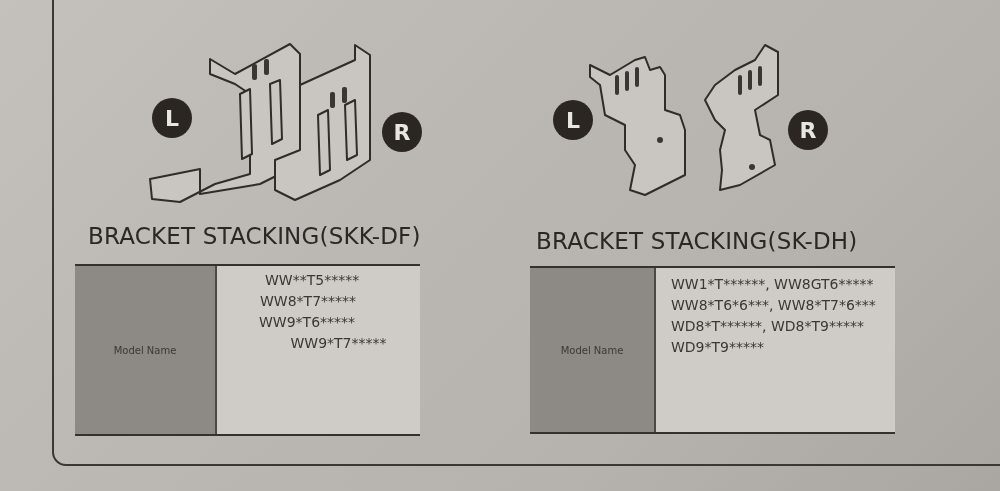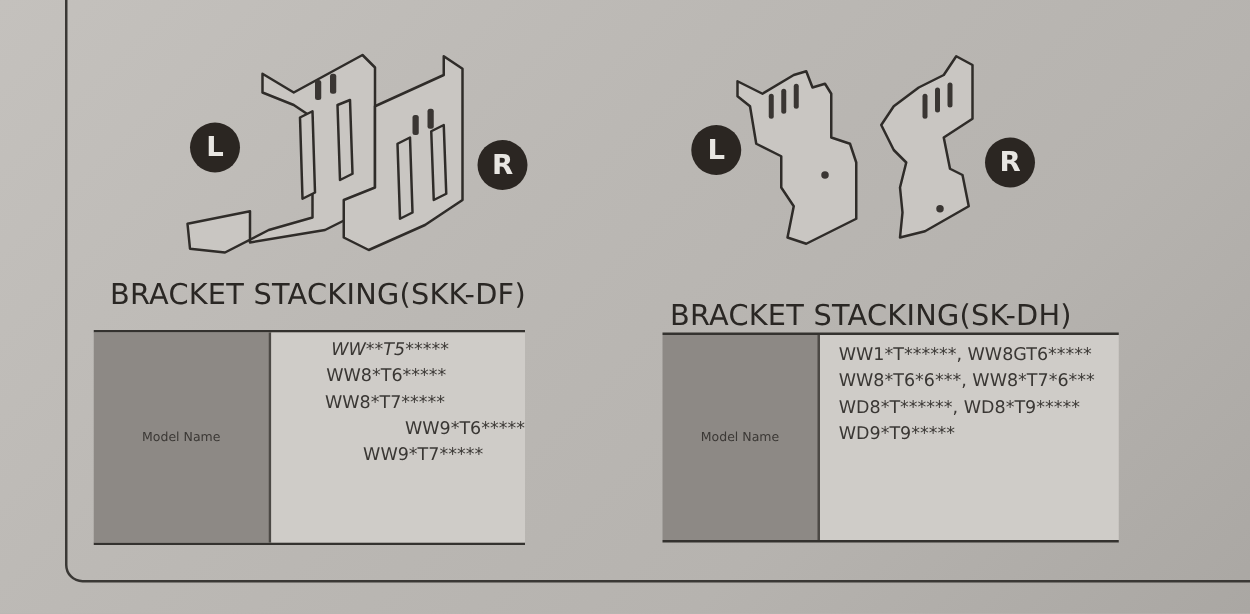--- a/index.html
+++ b/index.html
@@ -68,24 +68,23 @@
     <path class="ln" d="M48 75 L58 70 L60 130 L50 135 Z"></path>
     <path class="ln" d="M75 65 L85 60 L87 115 L77 120 Z"></path>
   </svg>
   <div class="badge" style="left:382px; top:112px;">R</div>
 
   <div class="section-title" style="left:88px; top:223px;">BRACKET STACKING(SKK-DF)</div>
 
   <div class="model-table" style="left:75px; top:264px; width:345px; height:172px;">
     <div class="model-label-cell" style="width:142px;">Model Name</div>
     <div class="model-values-cell" style="flex:1; padding:4px 0 0 40px;">
-      <div class="model-line" style="padding-left:8px;font-style:italic;">WW**T5*****</div>
-      <div class="model-line" style="padding-left:4px;">WW8*T6*****</div>
+      <div class="model-line" style="padding-left:8px;">WW**T5*****</div>
       <div class="model-line" style="padding-left:3px;">WW8*T7*****</div>
-      <div class="model-line" style="padding-left:2px;text-align:right;">WW9*T6*****</div>
+      <div class="model-line" style="padding-left:2px;">WW9*T6*****</div>
       <div class="model-line" style="padding-left:0px;text-align:center;">WW9*T7*****</div>
     </div>
   </div>
 
   <div class="badge" style="left:553px; top:100px;">L</div>
   <svg class="figure" style="left:585px; top:45px;" width="130" height="160" viewBox="0 0 130 160">
     <path class="ln" d="M5 20 L25 30 L50 15 L60 12 L65 25 L75 22 L80 30 L80 65 L95 70 L100 85 L100 130 L60 150 L45 145 L50 120 L40 105 L40 80 L20 70 L15 40 L5 32 Z"></path>
     <rect class="slot" x="30" y="30" width="4" height="20" rx="2"></rect>
     <rect class="slot" x="40" y="26" width="4" height="20" rx="2"></rect>
     <rect class="slot" x="50" y="22" width="4" height="20" rx="2"></rect>
@@ -93,21 +92,21 @@
   </svg>
   <svg class="figure" style="left:700px; top:40px;" width="100" height="170" viewBox="0 0 100 170">
     <path class="ln" d="M65 5 L78 12 L78 55 L55 70 L60 95 L70 100 L75 125 L40 145 L20 150 L22 130 L20 110 L25 90 L15 80 L5 60 L15 45 L35 30 L55 20 Z"></path>
     <rect class="slot" x="38" y="35" width="4" height="20" rx="2"></rect>
     <rect class="slot" x="48" y="30" width="4" height="20" rx="2"></rect>
     <rect class="slot" x="58" y="26" width="4" height="20" rx="2"></rect>
     <circle cx="52" cy="127" r="3" fill="#3a3633"></circle>
   </svg>
   <div class="badge" style="left:788px; top:110px;">R</div>
 
-  <div class="section-title" style="left:536px; top:240px;text-align:right;">BRACKET STACKING(SK-DH)</div>
+  <div class="section-title" style="left:536px; top:228px;text-align:right;">BRACKET STACKING(SK-DH)</div>
 
   <div class="model-table" style="left:530px; top:266px; width:365px; height:168px;">
     <div class="model-label-cell" style="width:126px;">Model Name</div>
     <div class="model-values-cell" style="flex:1; padding:6px 0 12px 15px;">
       <div class="model-line">WW1*T******, WW8GT6*****</div>
       <div class="model-line">WW8*T6*6***, WW8*T7*6***</div>
       <div class="model-line">WD8*T******, WD8*T9*****</div>
       <div class="model-line">WD9*T9*****</div>
     </div>
   </div>

